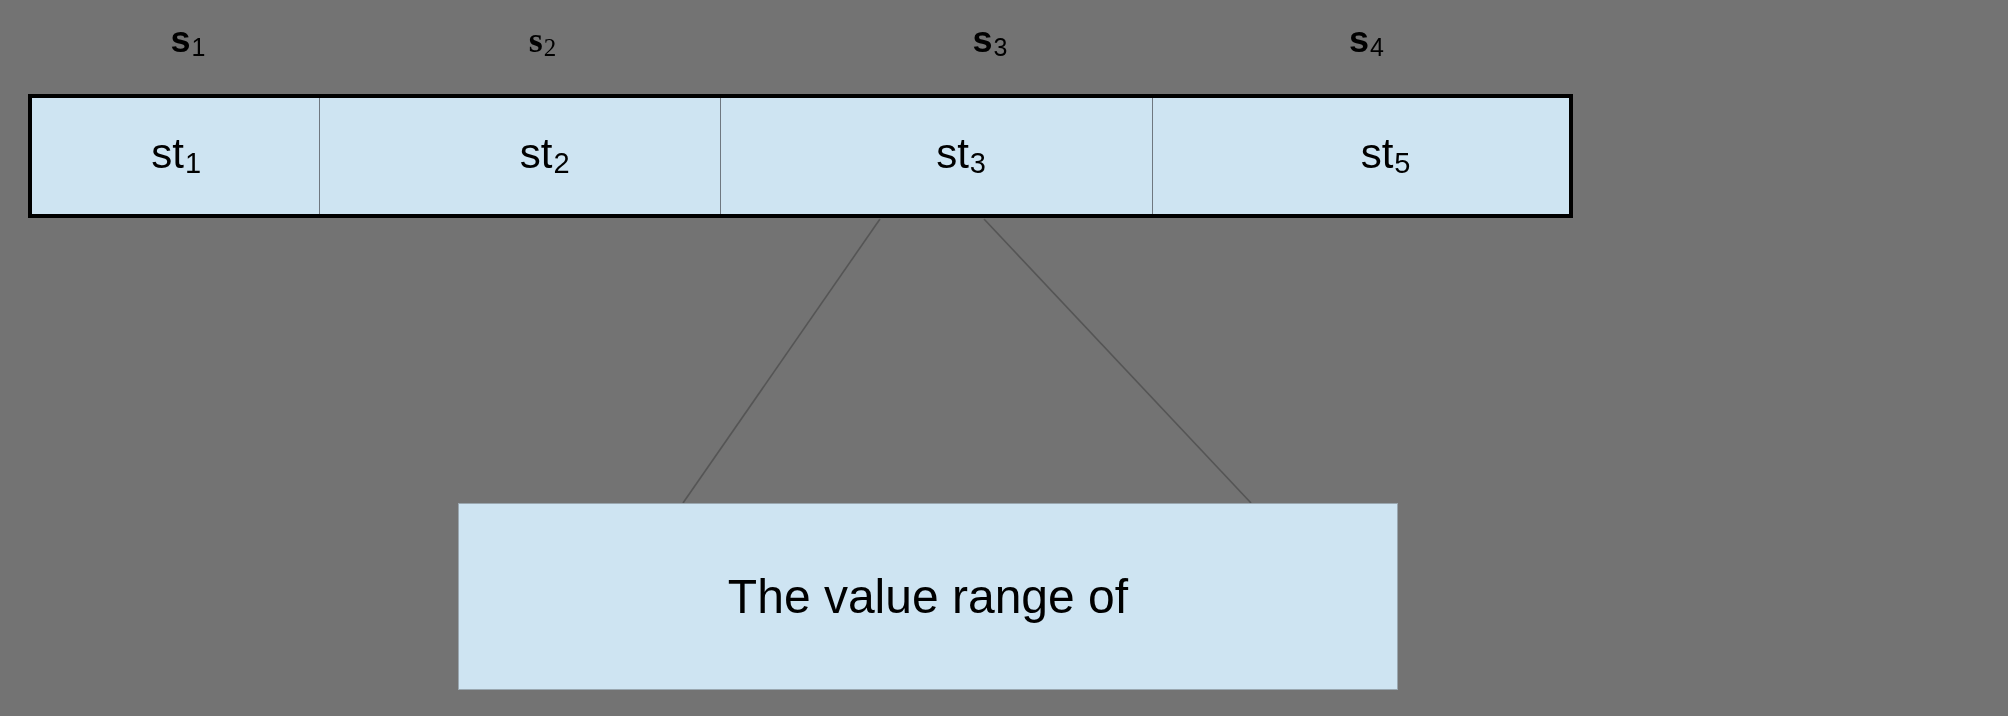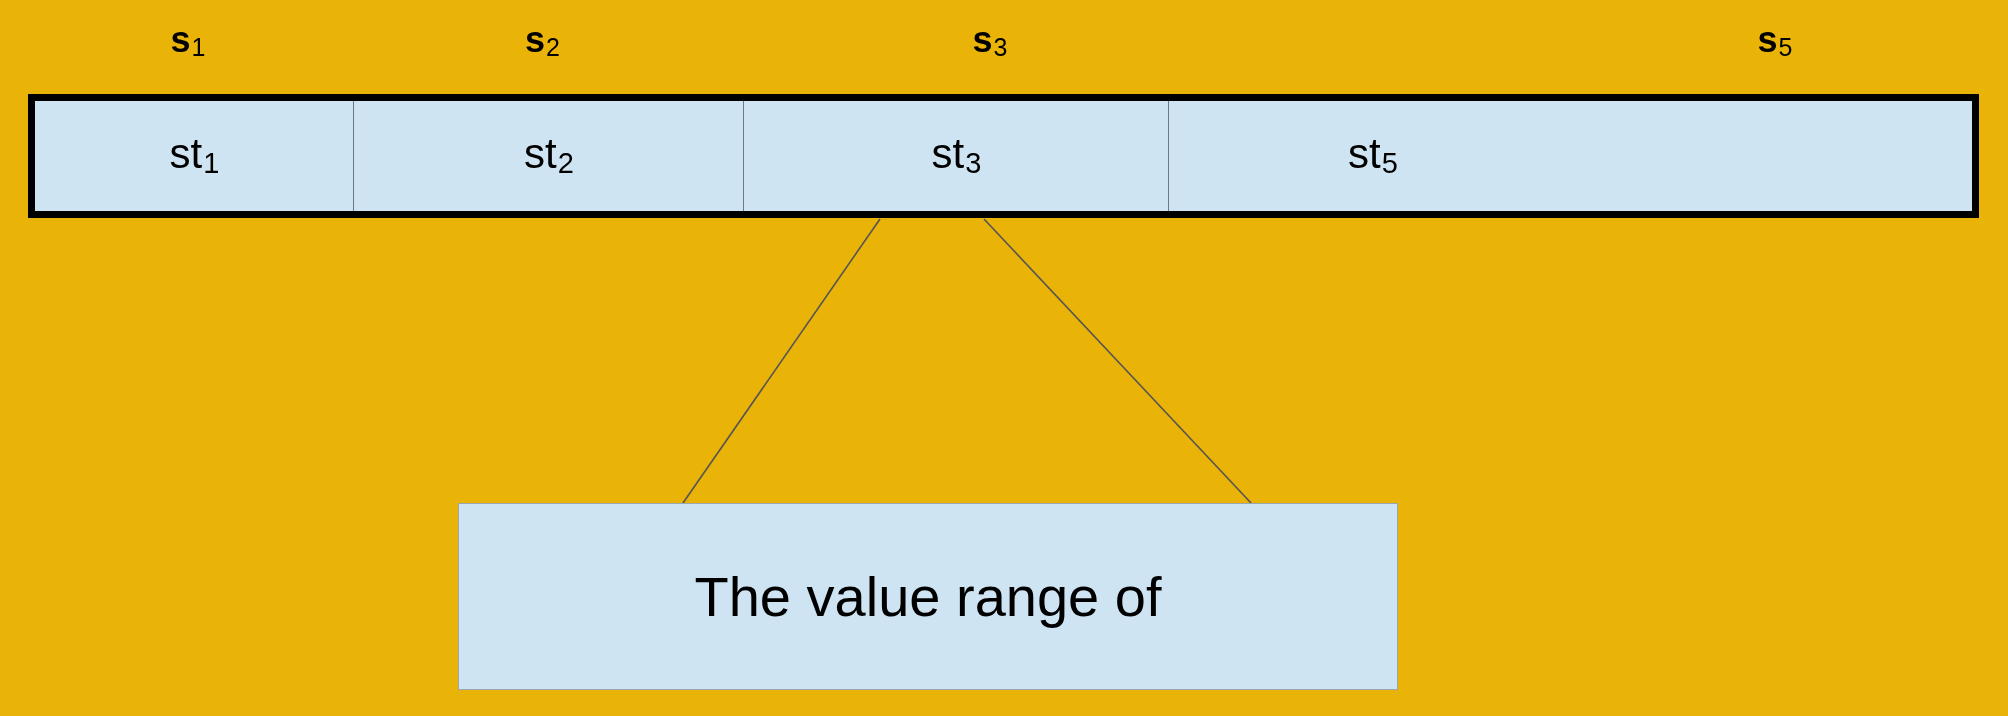--- a/index.html
+++ b/index.html
@@ -10,21 +10,21 @@
   body {
     width: 2008px;
     height: 716px;
     font-family: "Liberation Sans", sans-serif;
     overflow: hidden;
   }
   #stage {
     position: relative;
     width: 2008px;
     height: 716px;
-    background: #eab308;
+    background: #737373;
   }
 
   
   .seg-label {
     position: absolute;
     top: 18px;
     font-size: 36px;
     font-weight: bold;
     color: #000000;
     text-align: center;
@@ -39,26 +39,27 @@
     position: relative;
     top: 4px;
     left: 1px;
   }
 
   
   #bar {
     position: absolute;
     left: 28px;
     top: 94px;
-    width: 1951px;
+    width: 1545px;
     height: 124px;
     box-sizing: border-box;
-    border: 7px solid #000000;
+    border: 4px solid #000000;
     background: #cee4f2;
     display: flex;
+    gap: 48px;
   }
   .seg {
     position: relative;
     box-sizing: border-box;
     height: 100%;
     background: #cee4f2;
     border-right: 1px solid #6f7780;
     display: flex;
     align-items: center;
     justify-content: center;
@@ -96,42 +97,42 @@
     height: 187px;
     box-sizing: border-box;
     border: 1px solid #9aa7b0;
     background: #cee4f2;
     display: flex;
     flex-direction: column;
     align-items: center;
     justify-content: center;
   }
   .callout-line {
-    font-size: 56px;
+    font-size: 48px;
     line-height: 62px;
     color: #000000;
     white-space: pre;
   }
 </style>
 </head>
 <body>
 
 <div id="stage">
 
   <div class="seg-label" id="lbl0" style="left:28px; width:319px;">
     <span>s</span><span class="sub">1</span>
   </div>
-  <div class="seg-label" id="lbl1" style="left:347px; width:390px;">
+  <div class="seg-label" id="lbl1" style="left:347px; width:390px;font-family:Liberation Serif, serif;">
     <span>s</span><span class="sub">2</span>
   </div>
   <div class="seg-label" id="lbl2" style="left:777px; width:425px;">
     <span>s</span><span class="sub">3</span>
   </div>
-  <div class="seg-label" id="lbl4" style="left:1570px; width:409px;">
-    <span>s</span><span class="sub">5</span>
+  <div class="seg-label" id="lbl3" style="left:1162px; width:408px;">
+    <span>s</span><span class="sub">4</span>
   </div>
 
   <div id="bar">
     <div class="seg" style="width:319px;">
       <span class="seg-text"><span>st</span><span class="sub">1</span></span>
     </div>
     <div class="seg" style="width:390px;justify-content:center;">
       <span class="seg-text"><span>st</span><span class="sub">2</span></span>
     </div>
     <div class="seg" style="width:425px;">

